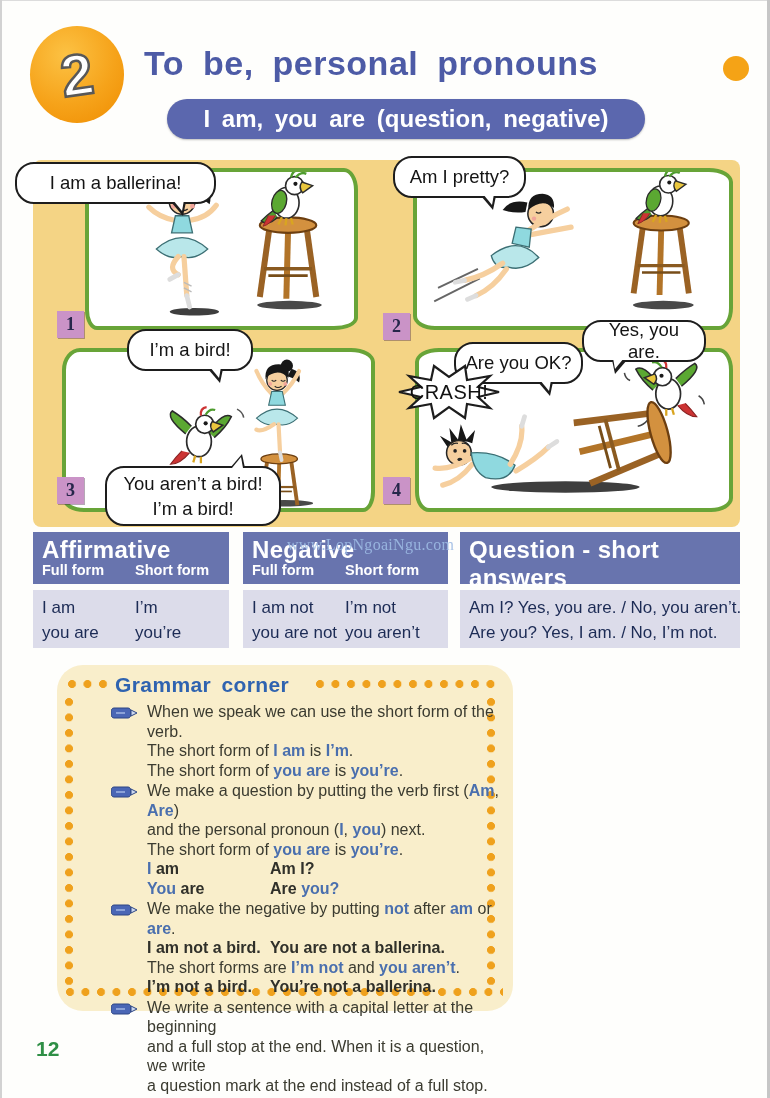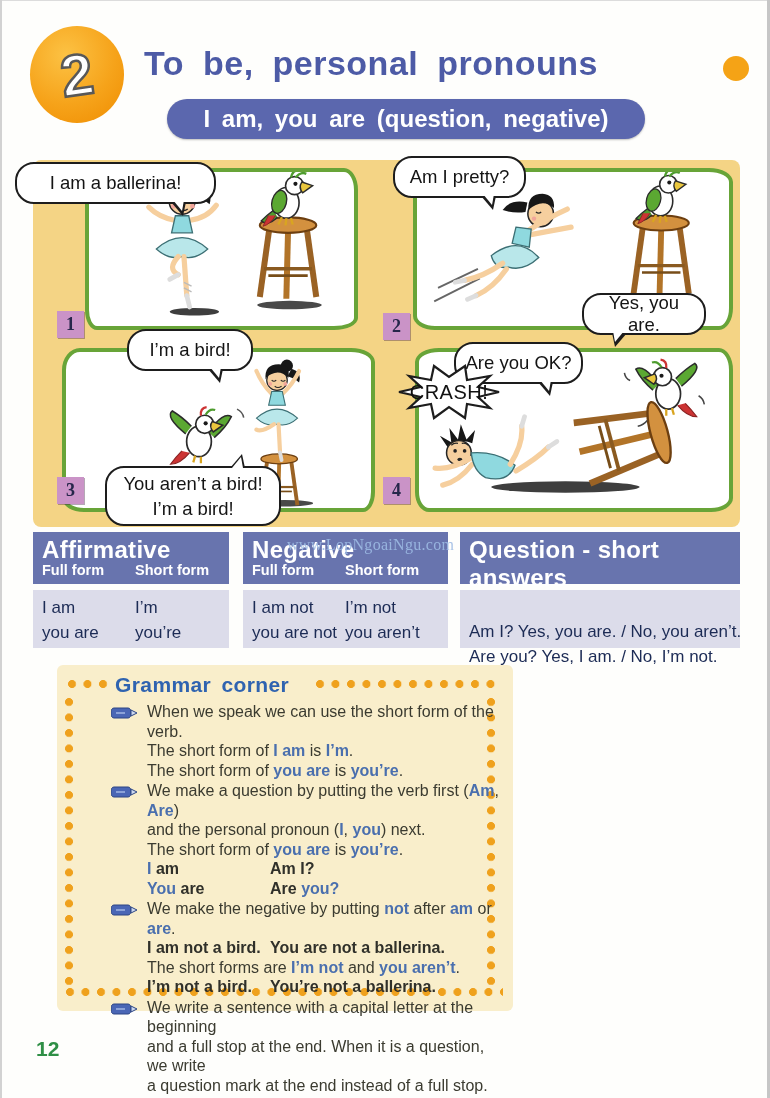--- a/index.html
+++ b/index.html
@@ -31,21 +31,21 @@
     font-size:18px; font-family:"Liberation Serif", serif; display:flex; align-items:center; justify-content:center;
     z-index:7; box-shadow:1px 1px 0 rgba(70,40,70,.4); }
   .num1 { left:24px;  top:151px; } .num2 { left:350px; top:153px; }
   .num3 { left:24px;  top:317px; } .num4 { left:350px; top:317px; }
 
   .bubble { position:absolute; background:#fff; border:2.5px solid #1d1d1d; border-radius:19px; display:flex;
     flex-direction:column; align-items:center; justify-content:center; font-size:18.5px; color:#141414; z-index:6;
     padding:19px 8px; text-align:center; }
   .b-ballerina { left:-18px; top:2px;   width:201px; height:38px; }
   .b-pretty    { left:360px; top:-4px;  width:133px; height:36px; }
-  .b-yes       { left:549px; top:133px; width:124px; height:36px; }
+  .b-yes       { left:549px; top:160px; width:124px; height:36px; }
   .b-bird      { left:94px;  top:169px; width:126px; height:35px; }
   .b-arent     { left:72px;  top:306px; width:176px; height:60px; line-height:25px; }
   .b-ok        { left:421px; top:182px; width:129px; height:36px; }
   .b-no        { left:550px; top:311px; width:130px; height:36px; }
 
   .tail { position:absolute; width:0; height:0; border-style:solid; }
   .tail::after { content:""; position:absolute; width:0; height:0; border-style:solid; }
   .tail-dr { bottom:-14px; right:28px; border-width:14px 3px 0 12px; border-color:#1d1d1d transparent transparent transparent; }
   .tail-dr::after { left:-10px; top:-16.5px; border-width:11px 2px 0 9px; border-color:#fff transparent transparent transparent; }
   .tail-dl { bottom:-14px; left:28px; border-width:14px 12px 0 3px; border-color:#1d1d1d transparent transparent transparent; }
@@ -62,26 +62,26 @@
 
   
   .th-block { position:absolute; top:532px; height:52px; background:#6874ae; color:#fff; }
   .tb-block { position:absolute; top:590px; height:58px; background:#dcdcea; color:#1c2b55; font-size:17px; }
   .col-a { left:33px;  width:196px; } .col-n { left:243px; width:205px; } .col-q { left:460px; width:280px; }
   .th-main { position:absolute; left:9px; top:4px; font-size:24px; font-weight:bold; letter-spacing:.3px; }
   .th-sub1 { position:absolute; left:9px;   top:30px; font-size:14.5px; font-weight:bold; }
   .th-sub2 { position:absolute; left:102px; top:30px; font-size:14.5px; font-weight:bold; }
   .tb-col1 { position:absolute; left:9px;   top:5px; line-height:25px; }
   .tb-col2 { position:absolute; left:102px; top:5px; line-height:25px; }
-  .tb-lines { position:absolute; left:9px; top:5px; line-height:25px; white-space:nowrap;margin-top:24px; }
+  .tb-lines { position:absolute; left:9px; top:5px; line-height:25px; white-space:nowrap; }
   .watermark { position:absolute; left:287px; top:536px; z-index:3; font-family:"Liberation Serif", serif;
     font-size:16px; color:#9dbbe4; opacity:.9; letter-spacing:.3px; }
 
   
-  .grammar { position:absolute; left:57px; top:665px; width:456px; height:346px; background:#f9eecb; border-radius:6px; }
+  .grammar { position:absolute; left:57px; top:665px; width:456px; height:346px; background:#f9eecb; border-radius:26px; }
   .dots-h { position:absolute; height:10px;
     background-image: radial-gradient(circle at 5px 5px, #efa11d 3.7px, rgba(239,161,29,0) 4.3px);
     background-size:15.5px 10px; background-repeat:repeat-x; }
   .dots-v { position:absolute; width:10px;
     background-image: radial-gradient(circle at 5px 5px, #efa11d 3.7px, rgba(239,161,29,0) 4.3px);
     background-size:10px 15.5px; background-repeat:repeat-y; }
   .d-top-left  { left:10px; top:14px; width:46px; }
   .d-top-right { left:258px; top:14px; width:182px; }
   .d-left   { left:7px;   top:32px; height:288px; }
   .d-right  { left:429px; top:32px; height:288px; }

